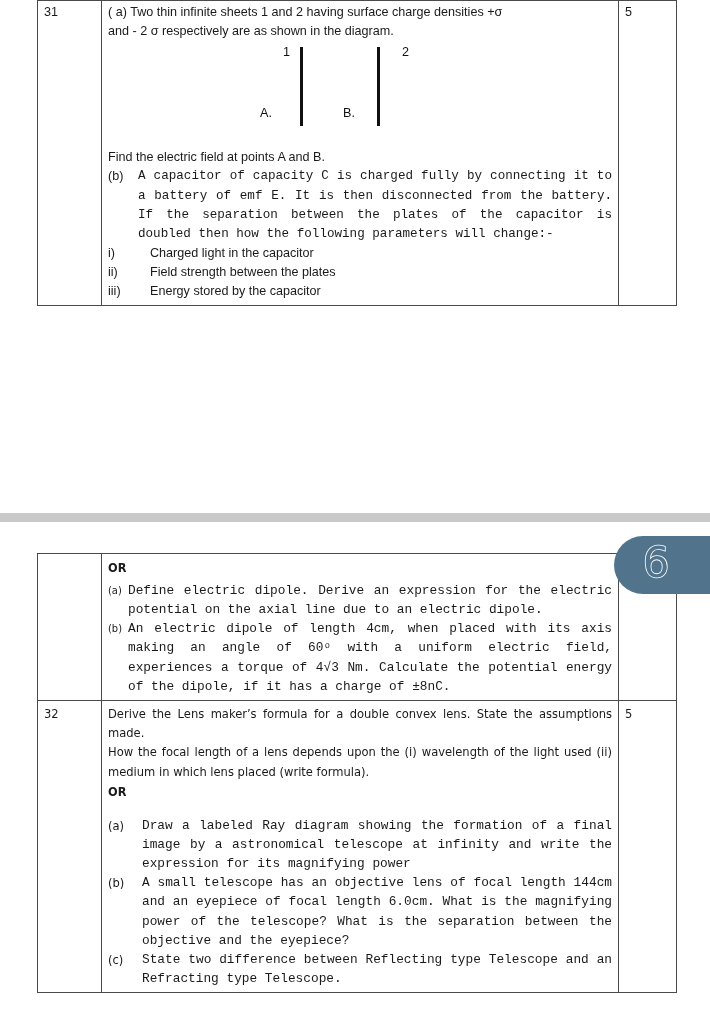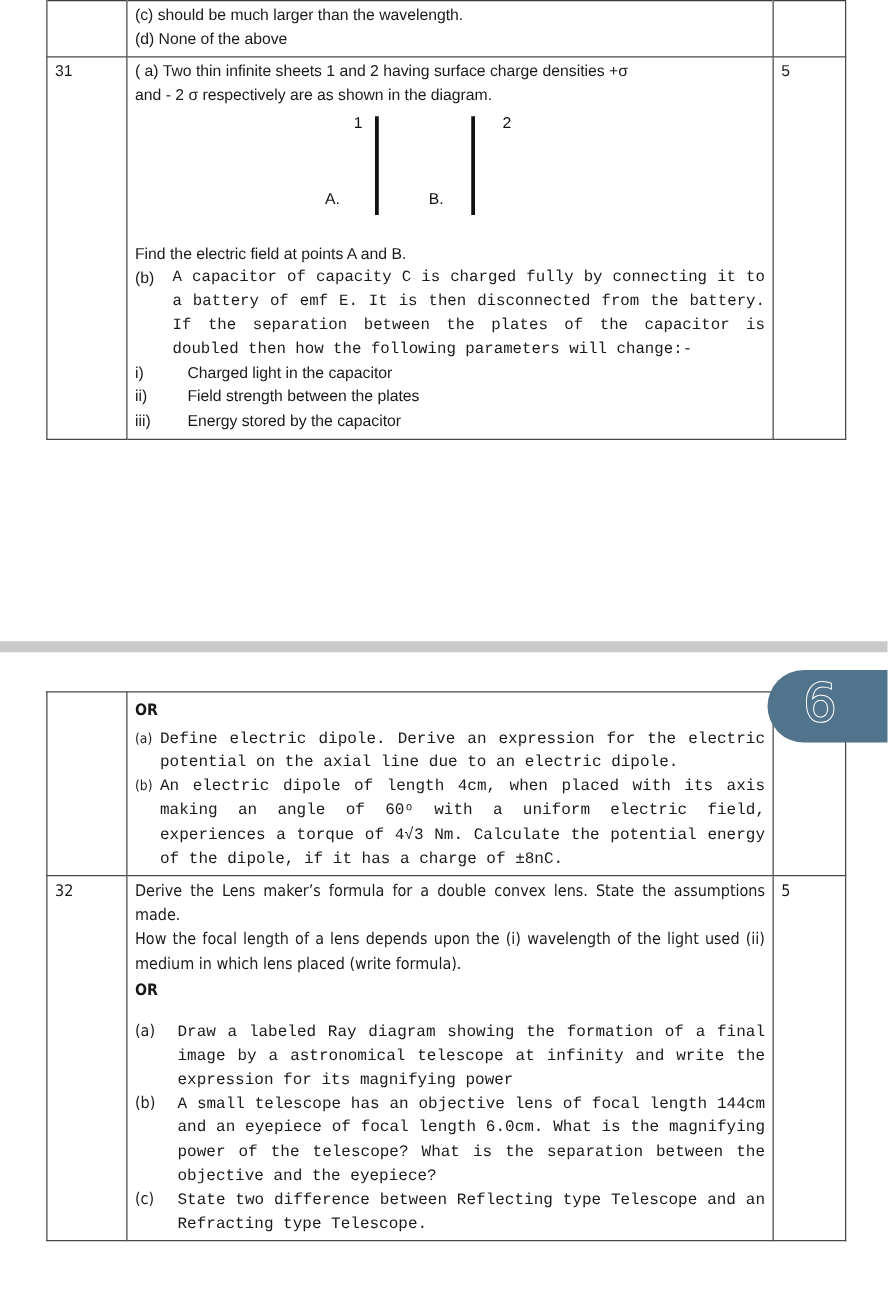--- a/index.html
+++ b/index.html
@@ -180,28 +180,20 @@
 <div class="sheet" id="sheet-one">
 
   <table class="qtable" id="table-one">
     <colgroup>
       <col class="c-num">
         <col class="c-body">
         <col class="c-marks">
     </colgroup>
     <tbody>
 
-      <tr>
-        <td class="num borderless-top"></td>
-        <td class="body borderless-top">
-          <span class="mcq-line">(c) should be much larger than the wavelength.</span><br>
-          <span class="mcq-line">(d) None of the above</span>
-        </td>
-        <td class="marks borderless-top"></td>
-      </tr>
 
 
       <tr>
         <td class="num">31</td>
         <td class="body">
           <span class="plainline">( a)  Two thin infinite sheets 1 and 2 having surface charge densities   +σ</span>
           <span class="plainline">and  - 2 σ respectively are as shown in the diagram.</span>
 
           <div class="diagram">
             <div class="dlabel" style="left:175px; top:3px;">1</div>

